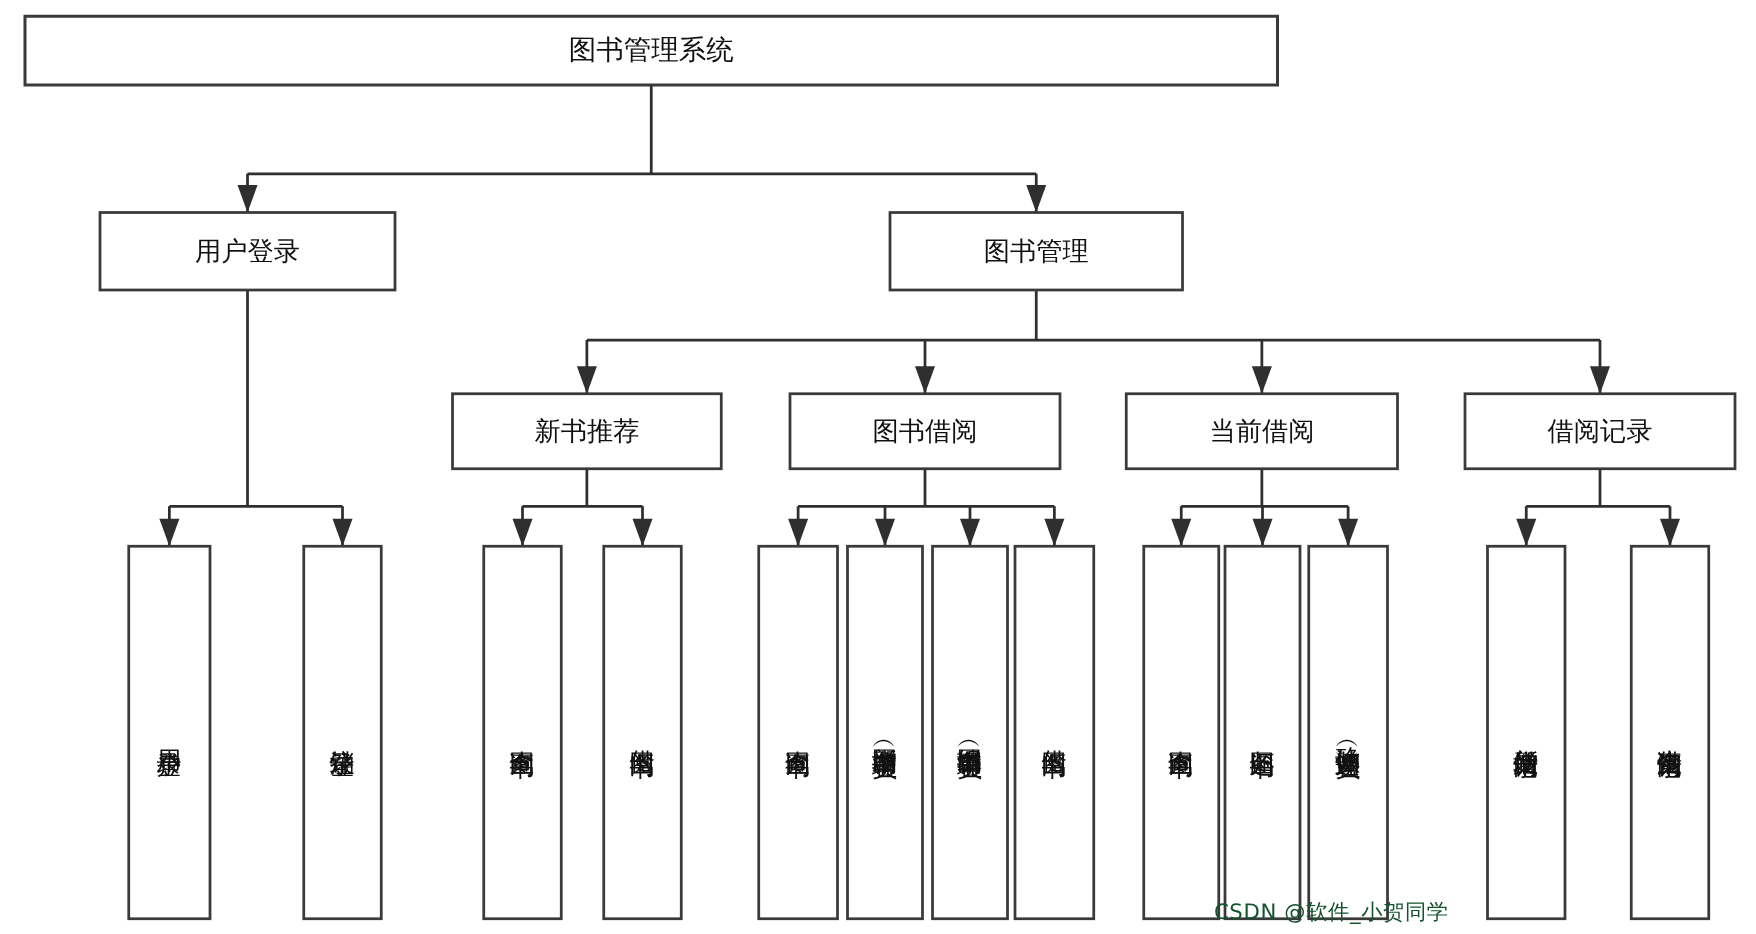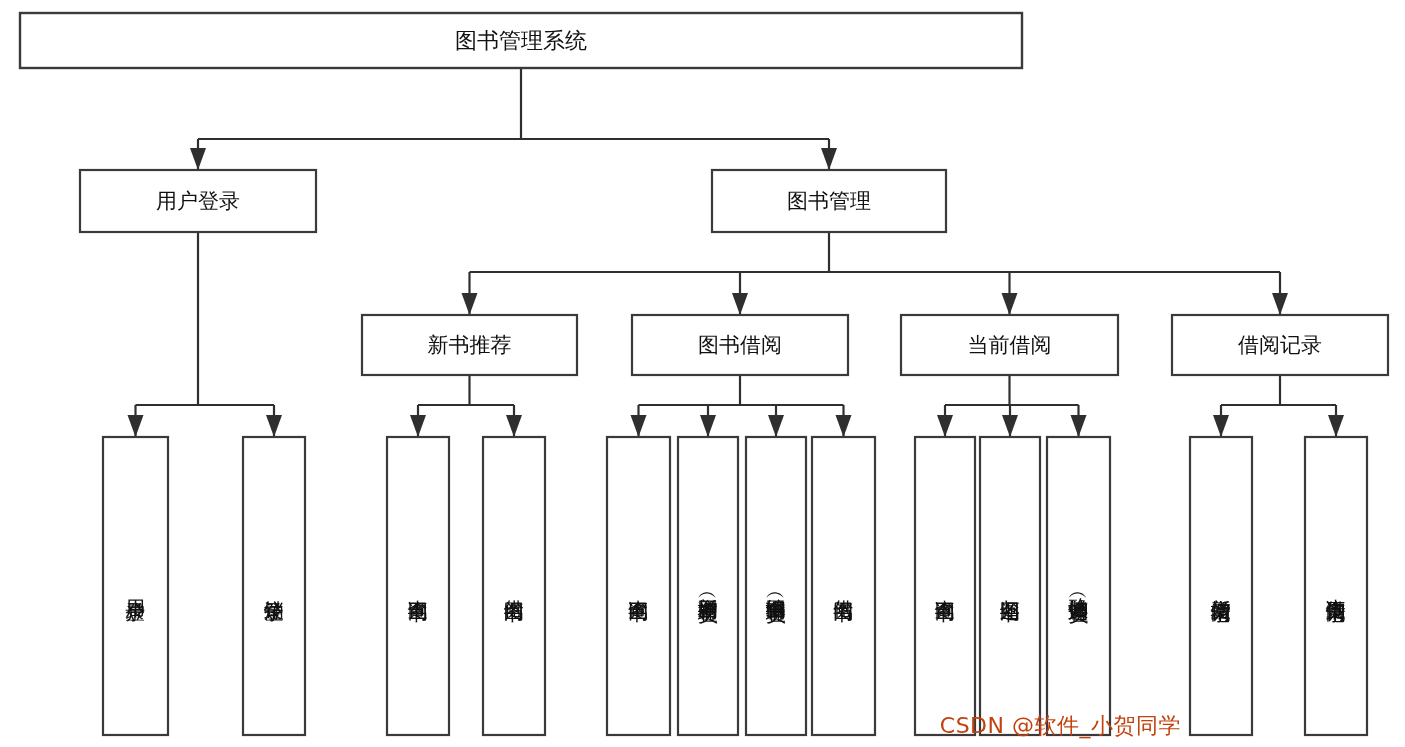--- a/index.html
+++ b/index.html
@@ -75,25 +75,25 @@
     font-family: "DejaVu Sans", "Liberation Sans", sans-serif;
     font-size: 20px;
     line-height: 1.12;
     color: #111111;
     letter-spacing: 1px;
     white-space: nowrap;
     text-align: center;
   }
   .watermark {
     position: absolute;
-    right: 2px;
+    right: 24px;
     bottom: 6px;
     font-family: "DejaVu Sans", "Liberation Sans", sans-serif;
-    font-size: 22px;
-    color: #c2410c;
+    font-size: 17px;
+    color: #14532d;
     letter-spacing: 0.5px;
     white-space: nowrap;
     pointer-events: none;
   }
 </style>
 </head>
 <body>
 
 <div id="diagram-root">
 

